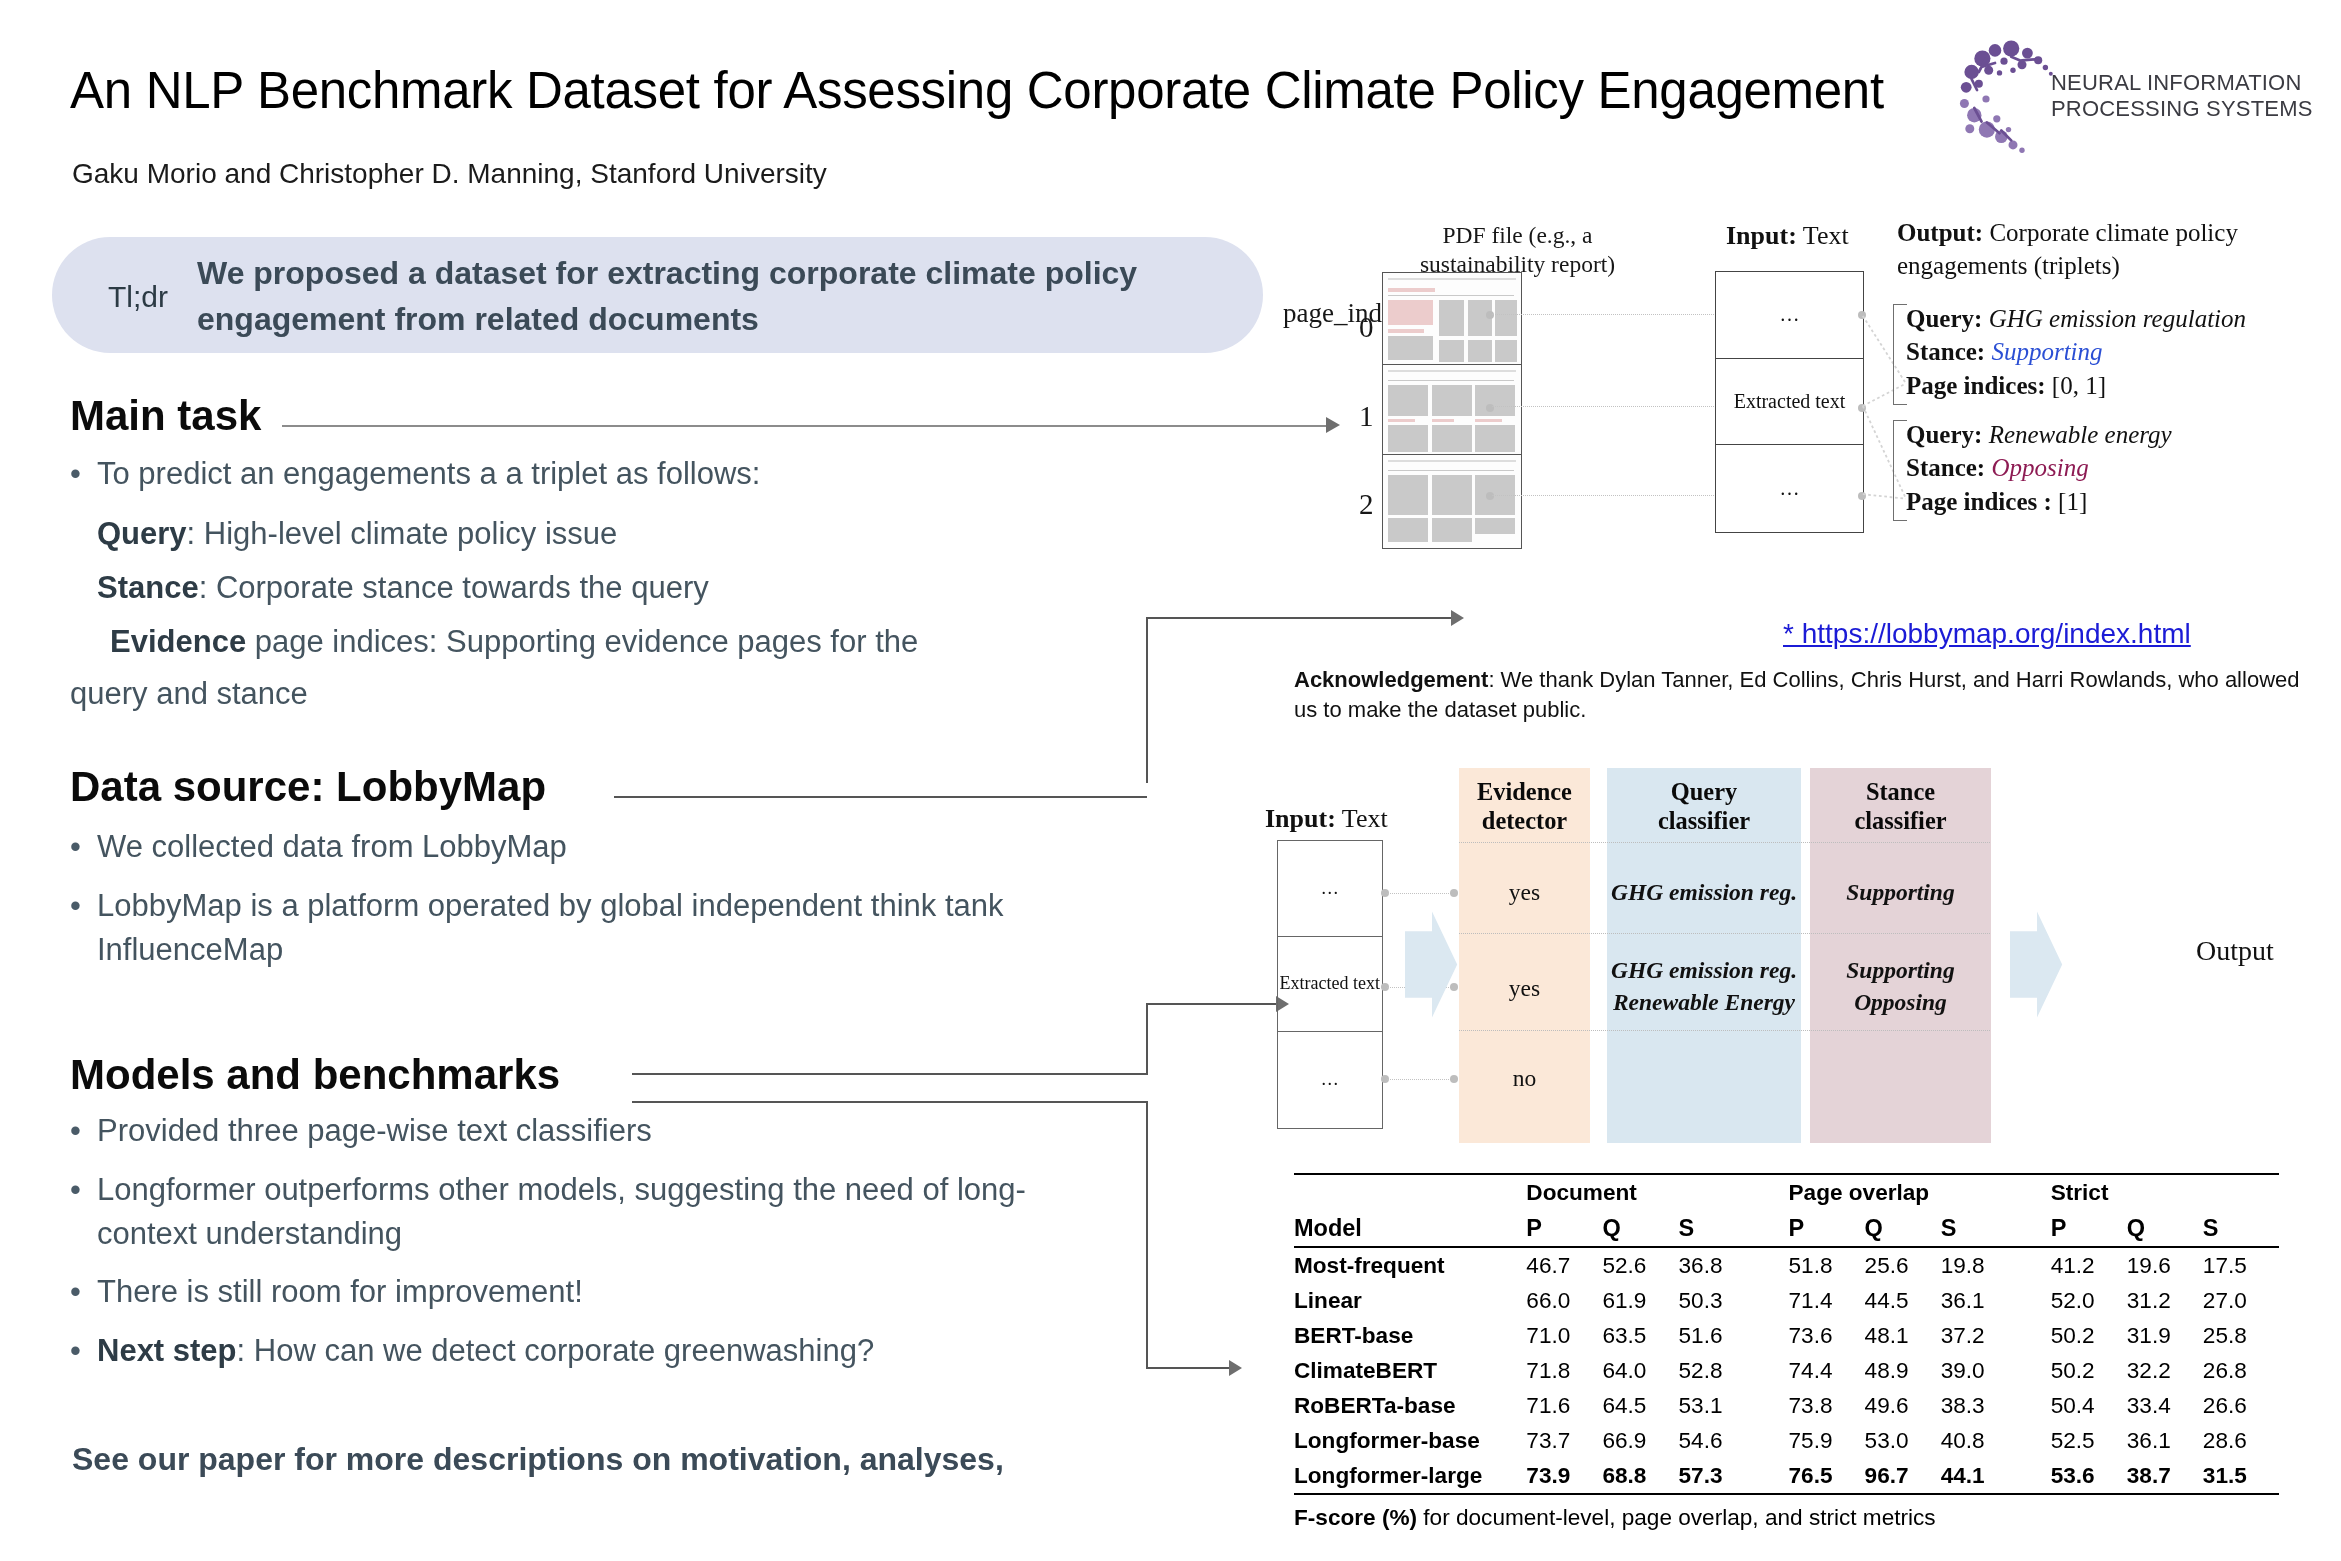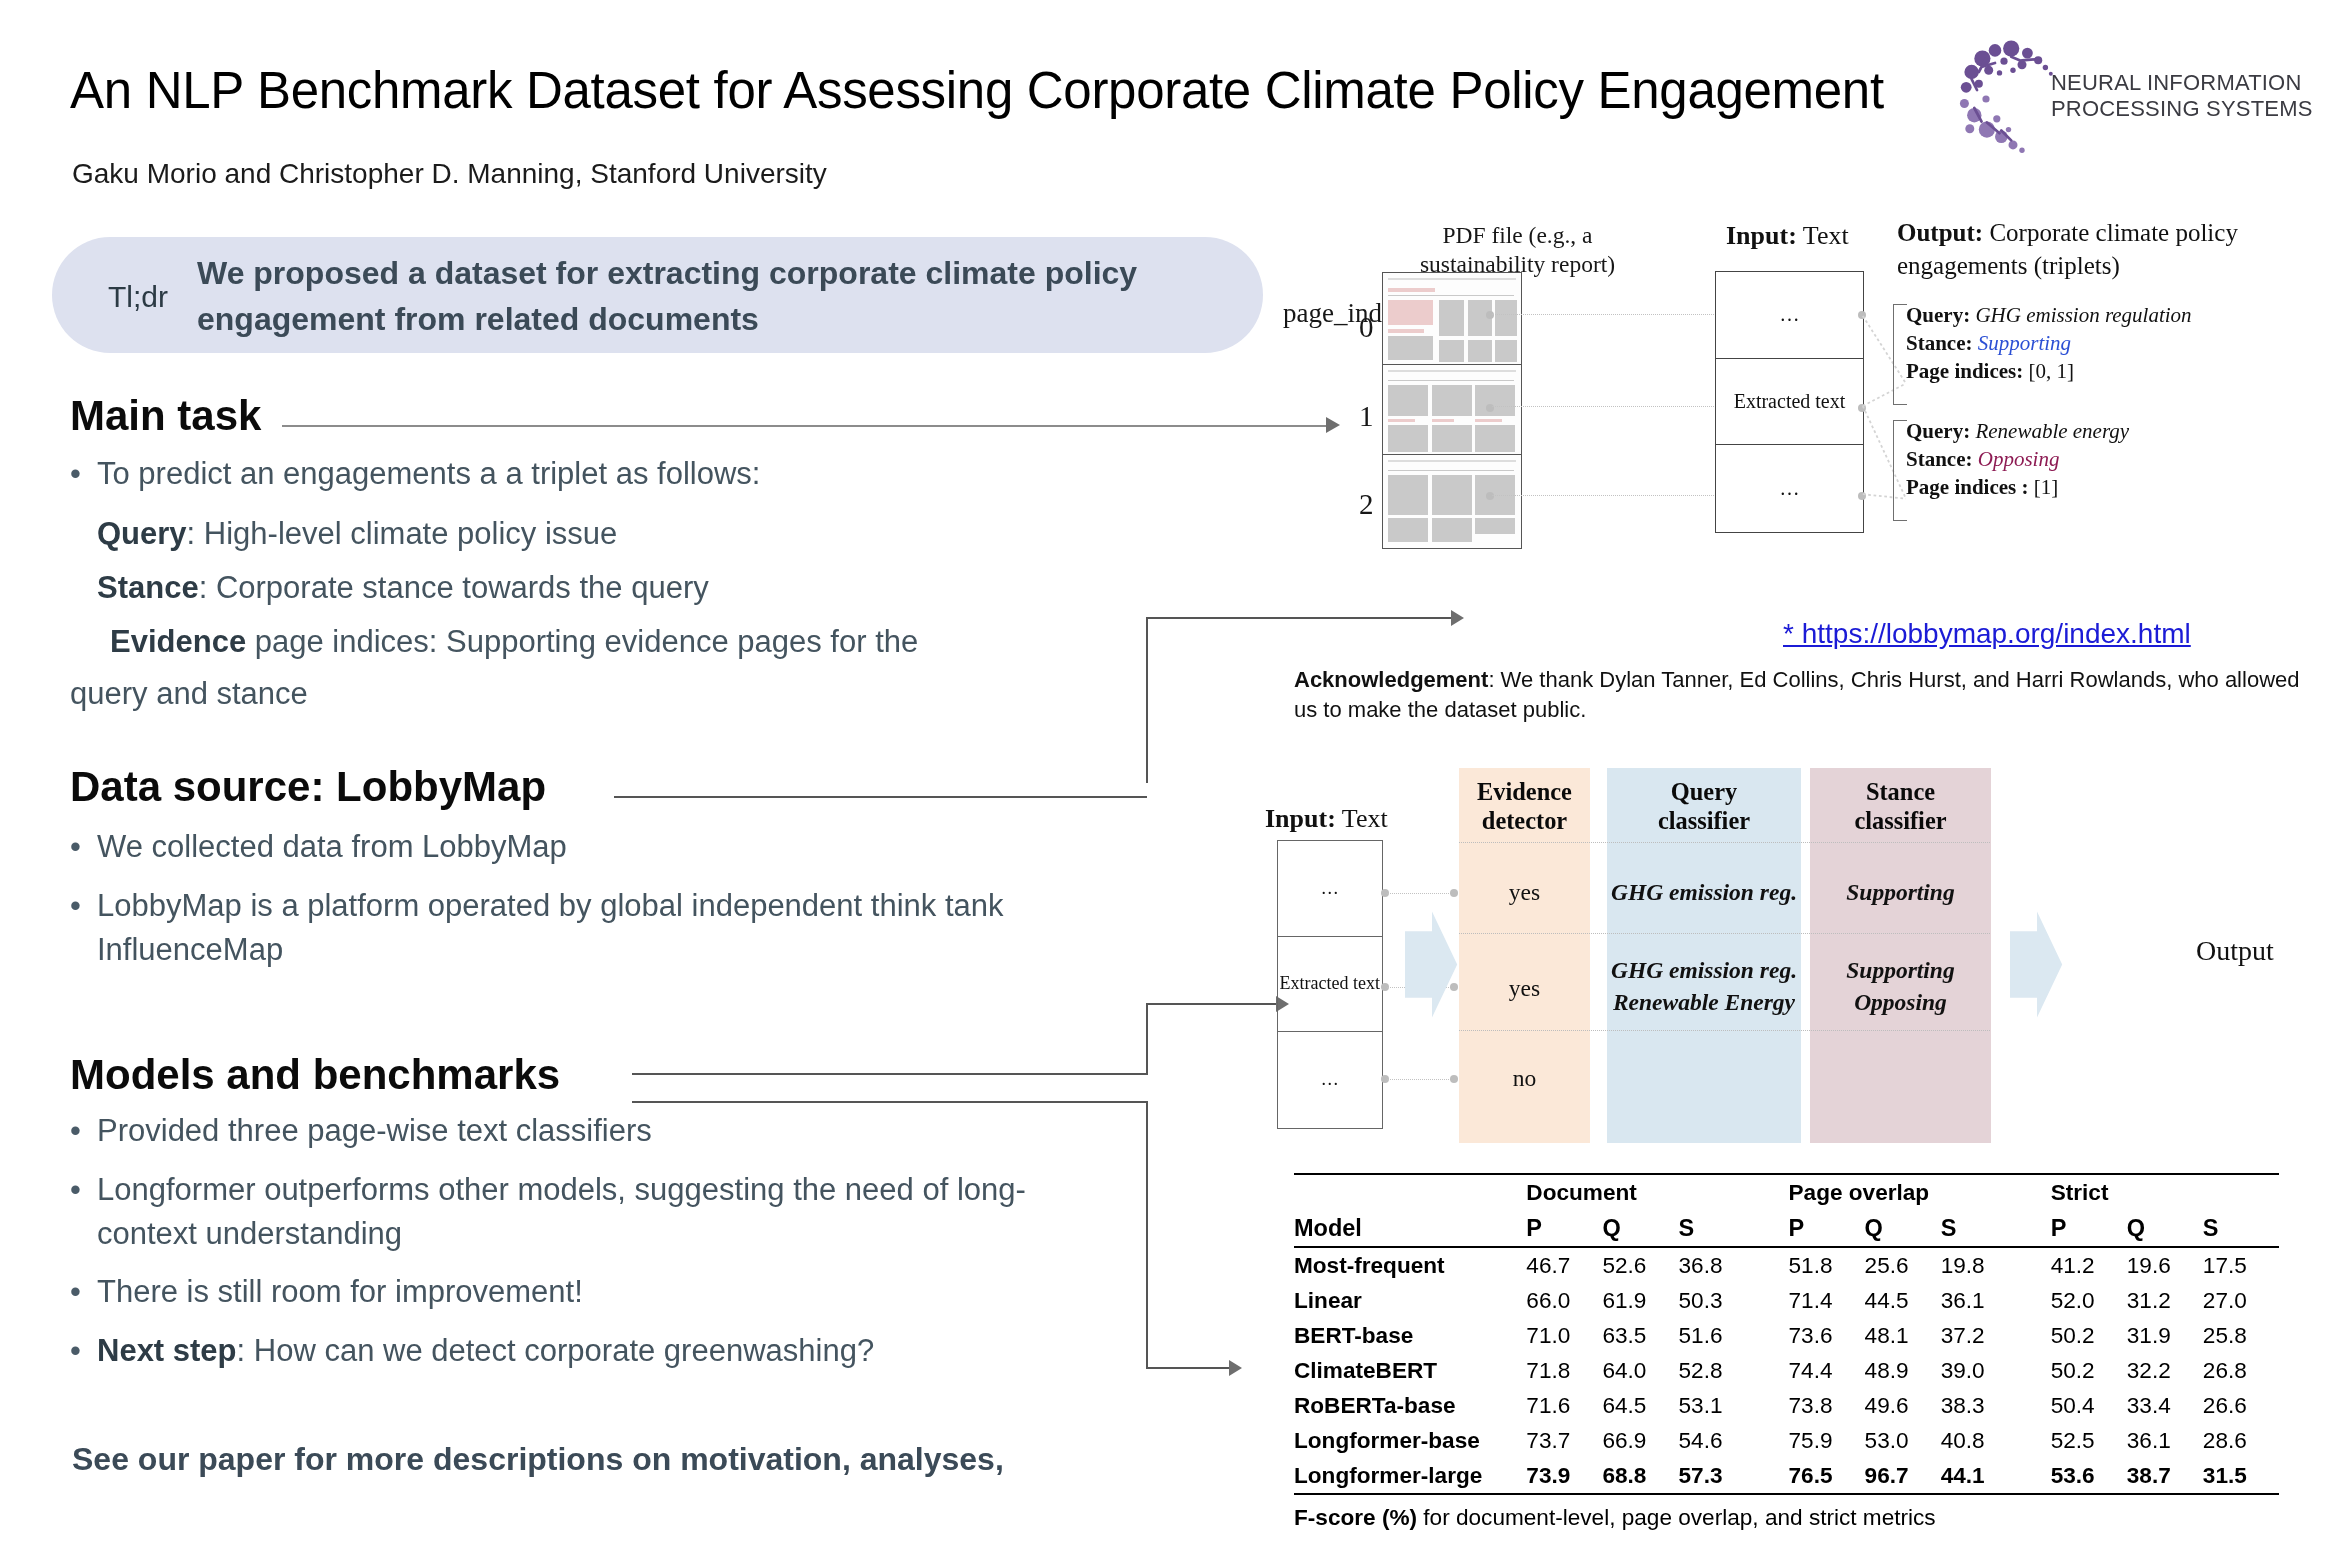--- a/index.html
+++ b/index.html
@@ -98,21 +98,21 @@
 
   #output-caption {
     left: 560px; top: -3.6px; width: 416px;
     font-size: 25px; color: #111; line-height: 1.3;
   }
   .triplet { position: absolute; left: 569px; width: 425px; }
   .triplet .br {
     position: absolute; left: -12.6px; top: 1.8px; width: 12.6px; height: 100%;
     border: 1.8px solid #6f6f6f; border-right: none;
   }
-  .triplet .ln { font-size: 21px; color: #111; line-height: 1.33; white-space: nowrap; }
+  .triplet .ln { font-size: 25px; color: #111; line-height: 1.33; white-space: nowrap; }
   .it { font-style: italic; }
   .stance-sup { color: #2b4fd4; font-style: italic; }
   .stance-opp { color: #8d1b53; font-style: italic; }
 
   .dotline { position: absolute; border-top: 1.8px dotted #c2c2c2; }
   .dotnode {
     position: absolute; width: 8.1px; height: 8.1px; border-radius: 50%;
     background: #bdbdbd;
   }
 

